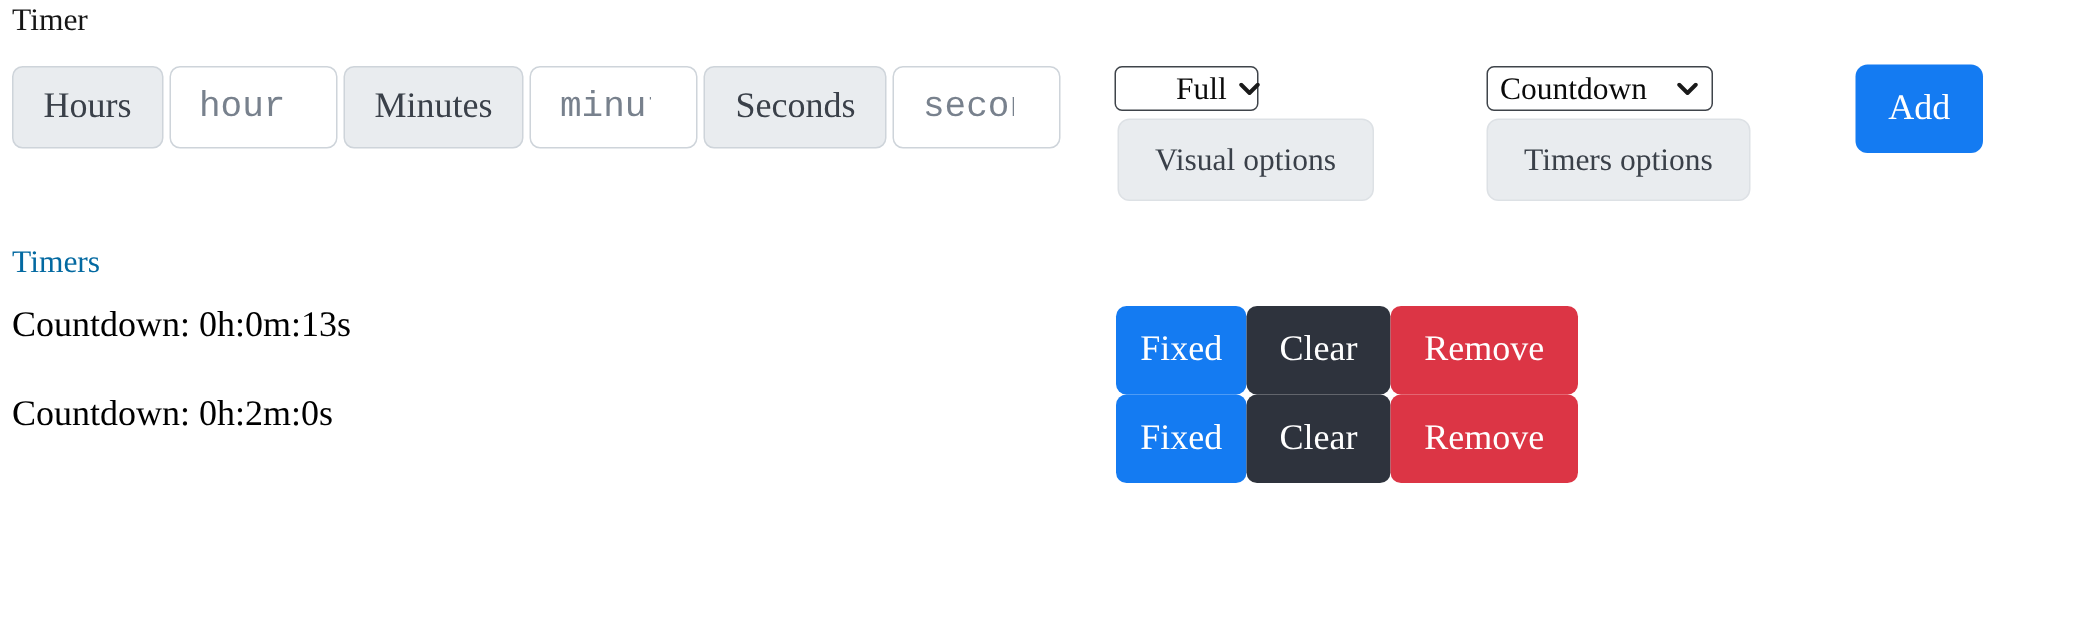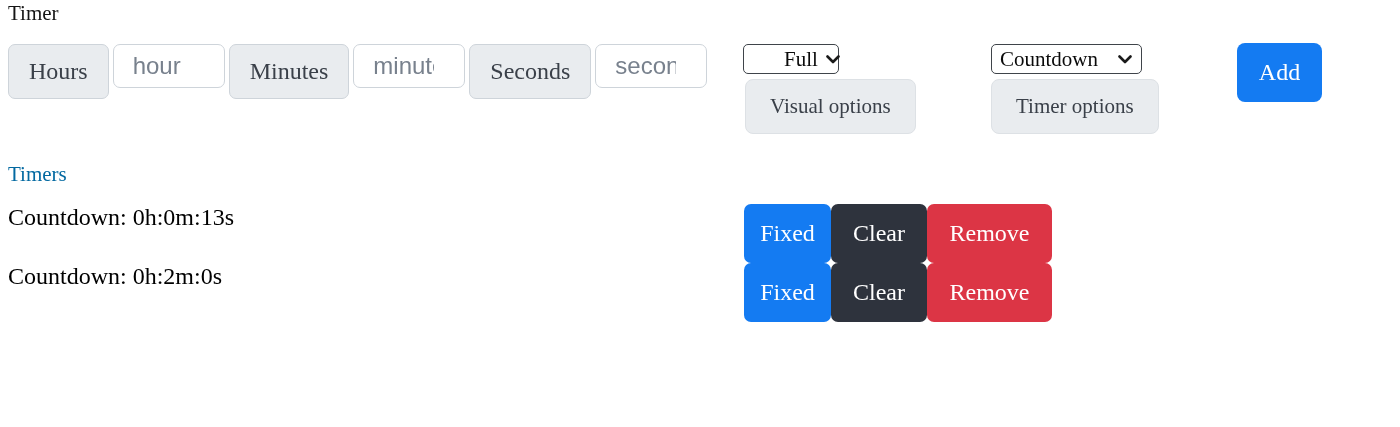--- a/index.html
+++ b/index.html
@@ -30,24 +30,24 @@
   }
   .ig-label{
     background:var(--light-gray);
     border:1px solid var(--border-gray);
     border-radius:7px;
     display:flex;align-items:center;
     padding:0 20px;font-size:24px;color:var(--text-dark);
     white-space:nowrap;
   }
   .ig-input{
-    width:112px;height:44px;
+    width:112px;height:55px;
     border:1px solid var(--border-gray);
     border-radius:7px;
-    font-family:Liberation Sans, sans-serif;font-size:24px;color:#333;
+    font-family:Liberation Mono, monospace;font-size:24px;color:#333;
     padding:0 30px 0 19px;
     outline:none;overflow:hidden;
   }
   .ig-input::placeholder{color:var(--placeholder-gray);opacity:1;}
   
   .select{
     position:absolute;top:44px;height:30px;
     background:#fff;border:1.5px solid #3f444a;border-radius:5px;
     display:flex;align-items:center;justify-content:space-between;
     padding:0 9px 0 8px;font-size:21px;color:#0a0a0a;
@@ -122,21 +122,21 @@
 <button class="opt-btn opt-visual">Visual options</button>
 
 <div class="select select-timer" role="combobox">
   <span>Countdown</span>
   <span class="caret">
     <svg width="14" height="9" viewBox="0 0 14 9">
         <polyline points="1.5,1.5 7,7 12.5,1.5" fill="none" stroke="#1a1a1a" stroke-width="2.6" stroke-linecap="round" stroke-linejoin="round"></polyline>
       </svg>
   </span>
 </div>
-<button class="opt-btn opt-timer">Timer options</button>
+<button class="opt-btn opt-timer">Timers options</button>
 
 <button class="add-btn">Add</button>
 
 <h2 class="timers-heading">Timers</h2>
 
 <div class="timer-row row-0">
   <div class="timer-text">Countdown: 0h:0m:13s</div>
   <div class="timer-actions">
     <button class="act act-fixed">Fixed</button>
     <button class="act act-clear">Clear</button>

